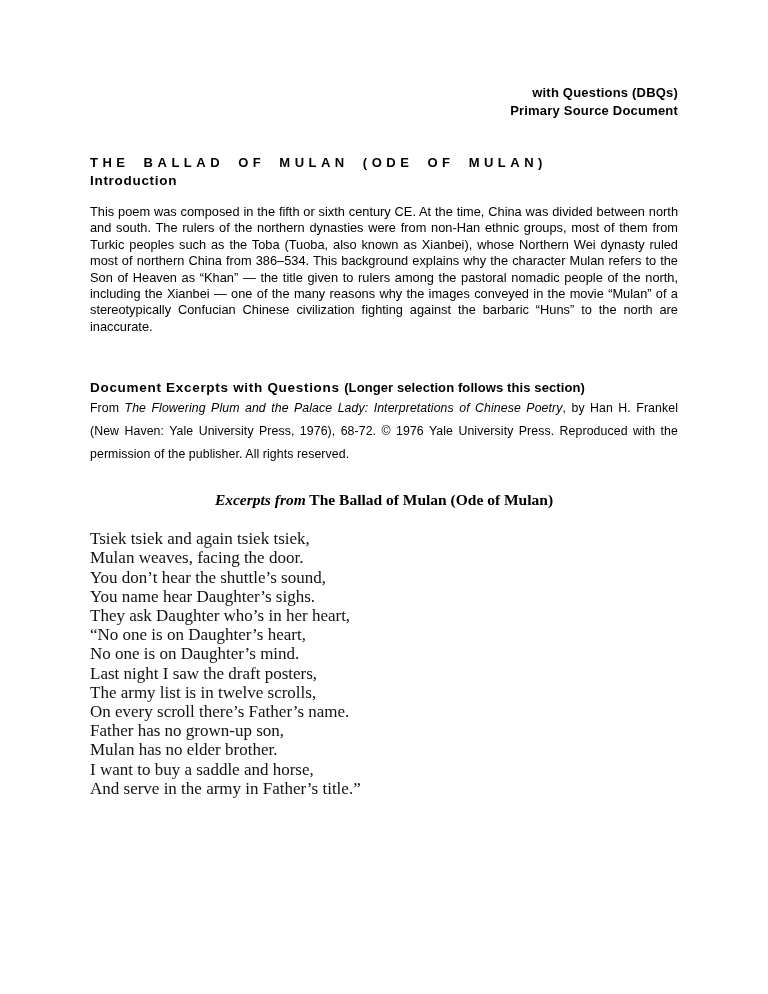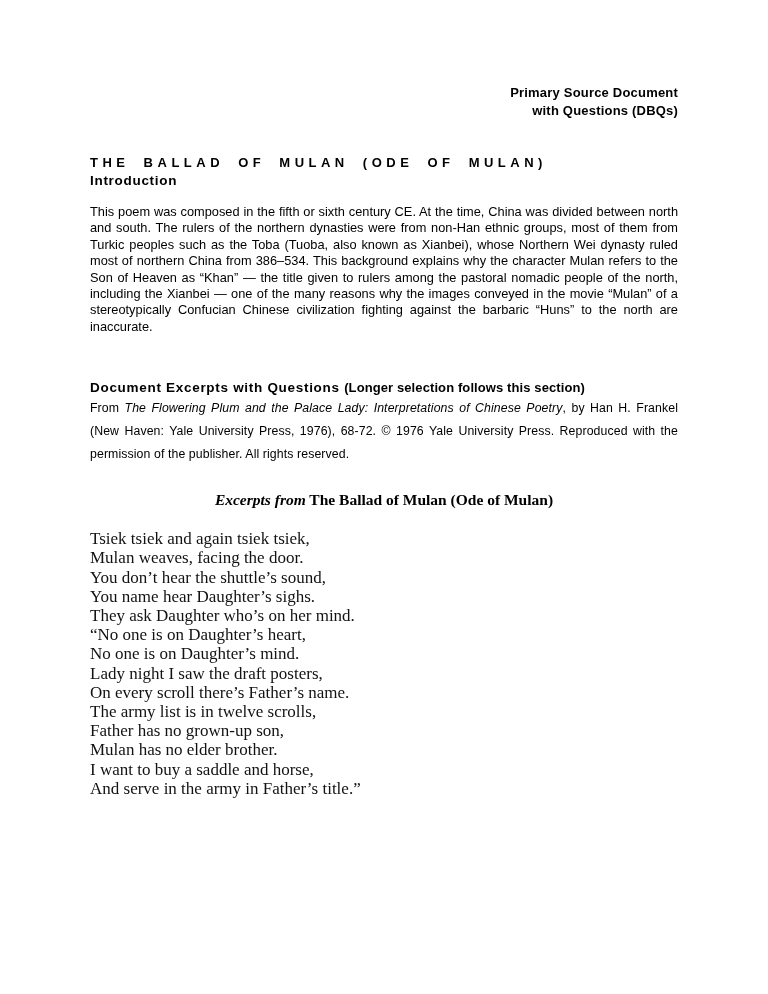--- a/index.html
+++ b/index.html
@@ -78,22 +78,22 @@
     color: #121212;
   }
 </style>
 </head>
 <body>
 
 <div class="page">
   <div class="content">
 
     <header class="doc-header">
+      <div>with Questions (DBQs)</div>
       <div>Primary Source Document</div>
-      <div>with Questions (DBQs)</div>
     </header>
 
     <h1 class="doc-title">THE BALLAD OF MULAN (ODE OF MULAN)</h1>
 
     <h2 class="section-heading intro-heading">Introduction</h2>
 
     <p class="intro-paragraph">This poem was composed in the fifth or sixth century CE. At the time, China was divided between north and south. The rulers of the northern dynasties were from non-Han ethnic groups, most of them from Turkic peoples such as the Toba (Tuoba, also known as Xianbei), whose Northern Wei dynasty ruled most of northern China from 386–534. This background explains why the character Mulan refers to the Son of Heaven as “Khan” — the title given to rulers among the pastoral nomadic people of the north, including the Xianbei — one of the many reasons why the images conveyed in the movie “Mulan” of a stereotypically Confucian Chinese civilization fighting against the barbaric “Huns” to the north are inaccurate.</p>
 
     <div class="excerpts-heading-line">
       <span class="section-heading">Document Excerpts with Questions</span>
@@ -105,26 +105,26 @@
     <div class="poem-title">
       <em>Excerpts from</em>
       <span>The Ballad of Mulan (Ode of Mulan)</span>
     </div>
 
     <div class="poem">
       <div>Tsiek tsiek and again tsiek tsiek,</div>
       <div>Mulan weaves, facing the door.</div>
       <div>You don’t hear the shuttle’s sound,</div>
       <div>You name hear Daughter’s sighs.</div>
-      <div>They ask Daughter who’s on her mind.</div>
+      <div>They ask Daughter who’s in her heart,</div>
       <div>“No one is on Daughter’s heart,</div>
       <div>No one is on Daughter’s mind.</div>
-      <div>Lady night I saw the draft posters,</div>
+      <div>Last night I saw the draft posters,</div>
+      <div>The army list is in twelve scrolls,</div>
       <div>On every scroll there’s Father’s name.</div>
-      <div>The army list is in twelve scrolls,</div>
       <div>Father has no grown-up son,</div>
       <div>Mulan has no elder brother.</div>
       <div>I want to buy a saddle and horse,</div>
       <div>And serve in the army in Father’s title.”</div>
     </div>
 
   </div>
 </div>
 
 </body></html>

